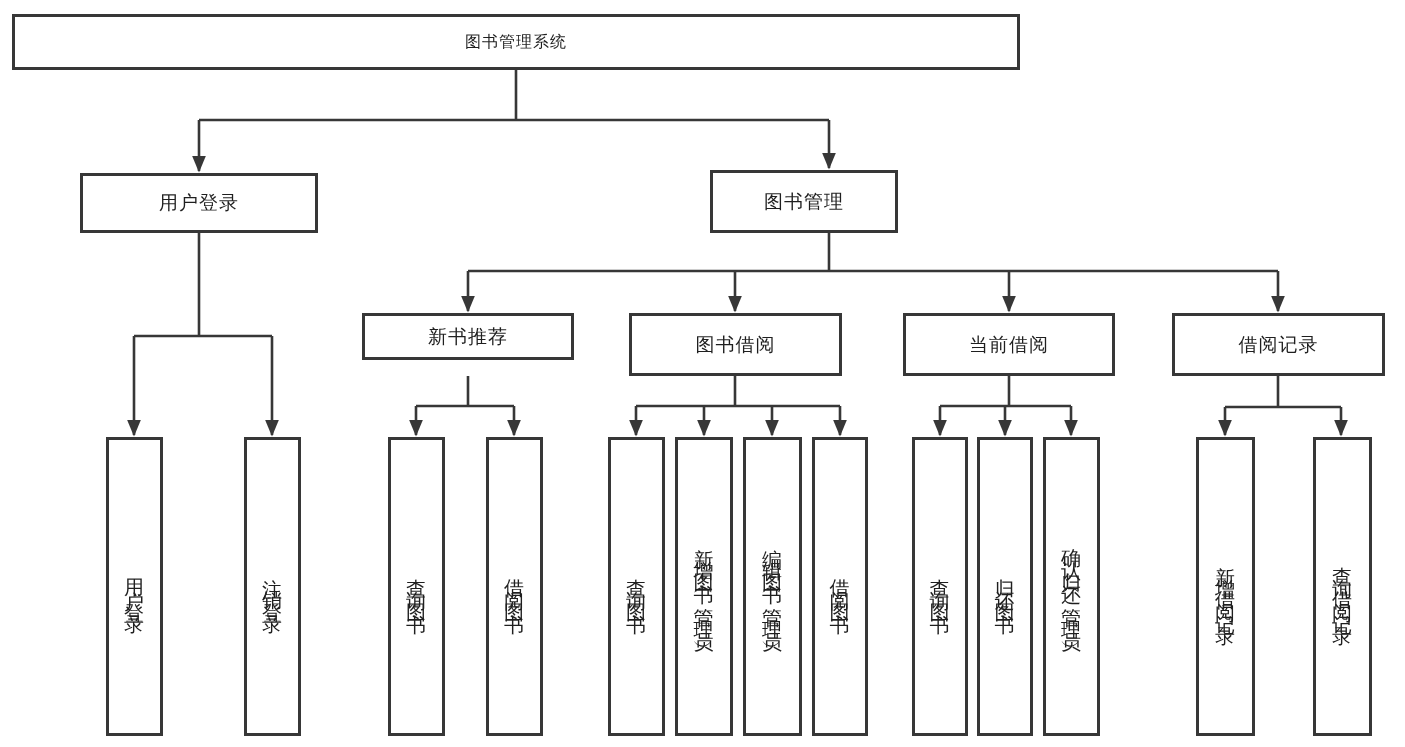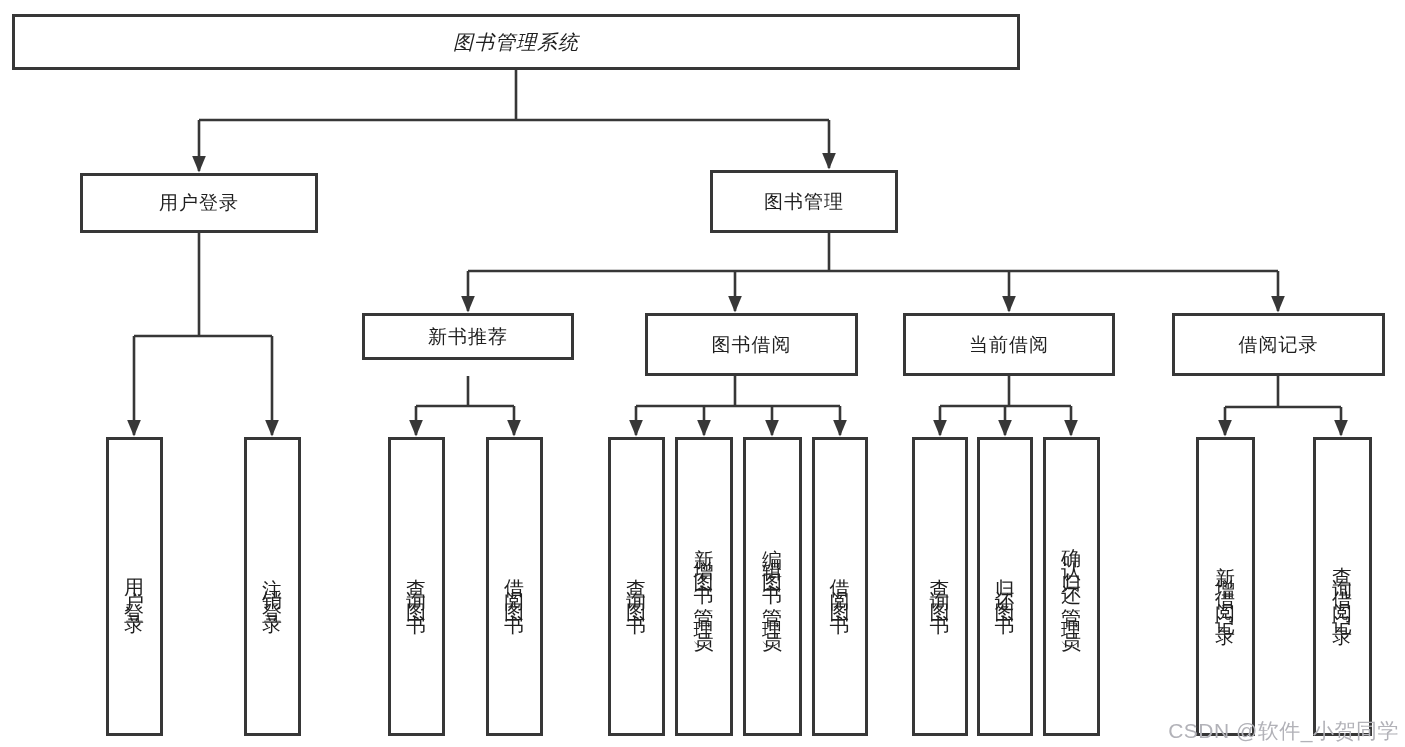--- a/index.html
+++ b/index.html
@@ -38,21 +38,21 @@
     position: absolute;
     border: 3px solid var(--line);
     background: var(--node-bg);
     color: var(--text);
     display: flex;
     align-items: center;
     justify-content: center;
     text-align: center;
   }
   .node.hbox { font-size: 19px; font-weight: 500; letter-spacing: 1px; }
-  .node.root { font-size: 20px; font-style: italic; }
+  .node.root { font-size: 16px; }
   .node.vbox span {
     writing-mode: vertical-rl;
     text-orientation: mixed;
     font-size: 20px;
     font-weight: 500;
     letter-spacing: 12px;
     line-height: 1;
     white-space: nowrap;
   }
 
@@ -134,21 +134,21 @@
   <div class="node hbox" style="left:80px; top:173px; width:238px; height:60px;">
     <span>用户登录</span>
   </div>
   <div class="node hbox" style="left:710px; top:170px; width:188px; height:63px;">
     <span>图书管理</span>
   </div>
 
   <div class="node hbox" style="left:362px; top:313px; width:212px; height:47px;">
     <span>新书推荐</span>
   </div>
-  <div class="node hbox" style="left:629px; top:313px; width:213px; height:63px;margin-left:16px;">
+  <div class="node hbox" style="left:629px; top:313px; width:213px; height:63px;">
     <span>图书借阅</span>
   </div>
   <div class="node hbox" style="left:903px; top:313px; width:212px; height:63px;">
     <span>当前借阅</span>
   </div>
   <div class="node hbox" style="left:1172px; top:313px; width:213px; height:63px;">
     <span>借阅记录</span>
   </div>
 
   <div class="node vbox" style="left:106px; top:437px; width:57px; height:299px;">
@@ -188,15 +188,14 @@
     <span>确认归还（管理员）</span>
   </div>
 
   <div class="node vbox" style="left:1196px; top:437px; width:59px; height:299px;">
     <span>新增借阅记录</span>
   </div>
   <div class="node vbox" style="left:1313px; top:437px; width:59px; height:299px;">
     <span>查询借阅记录</span>
   </div>
 
-  <div class="watermark">CSDN @软件_小贺同学</div>
 
 </div>
 
 </body></html>

